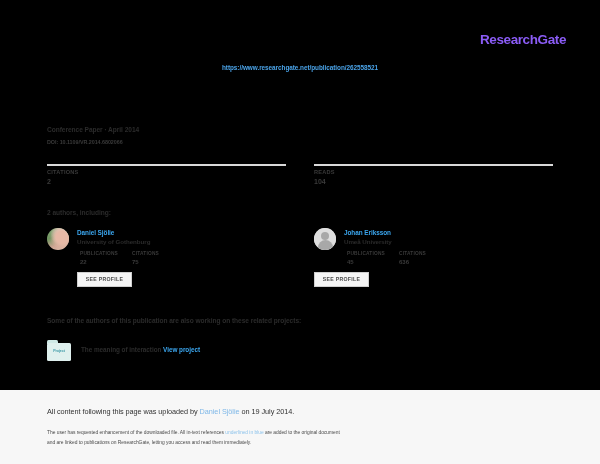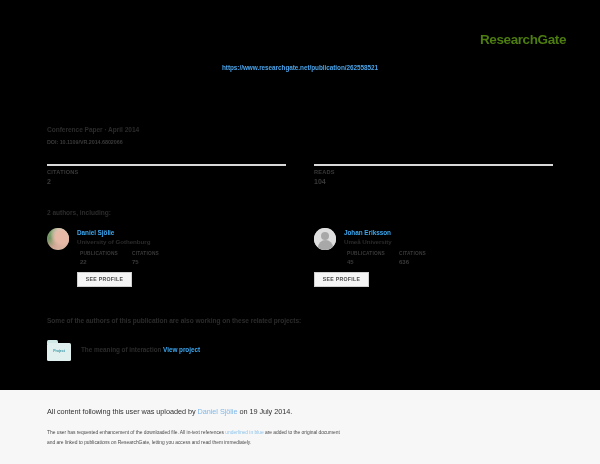--- a/index.html
+++ b/index.html
@@ -35,21 +35,21 @@
   }
 
   
   .rg-logo {
     position: absolute;
     right: 34px;
     top: 33px;
     font-size: 13.5px;
     font-weight: bold;
     letter-spacing: -0.4px;
-    color: #4d7c0f;
+    color: #8b5cf6;
     line-height: 1;
     white-space: nowrap;
     margin-left: 29px;
   }
 
   
   .permalink {
     position: absolute;
     left: 0;
     top: 64px;
@@ -451,21 +451,21 @@
       <div class="flabel">Project</div>
     </div>
     <div class="project-text">
       <span>The meaning of interaction</span>
       <span class="project-link">View project</span>
     </div>
   </div>
 
   <div class="footer">
     <div class="footer-main">
-      <span>All content following this user was uploaded by </span><span class="uploader">Daniel Sjölie</span><span> on 19 July 2014.</span>
+      <span>All content following this page was uploaded by </span><span class="uploader">Daniel Sjölie</span><span> on 19 July 2014.</span>
     </div>
     <div class="footer-note">
       <span>The user has requested enhancement of the downloaded file. All in-text references </span><span class="blue">underlined in blue</span><span> are added to the original document</span><br>
       <span>and are linked to publications on ResearchGate, letting you access and read them immediately.</span>
     </div>
   </div>
 
 </div>
 
 </body></html>

